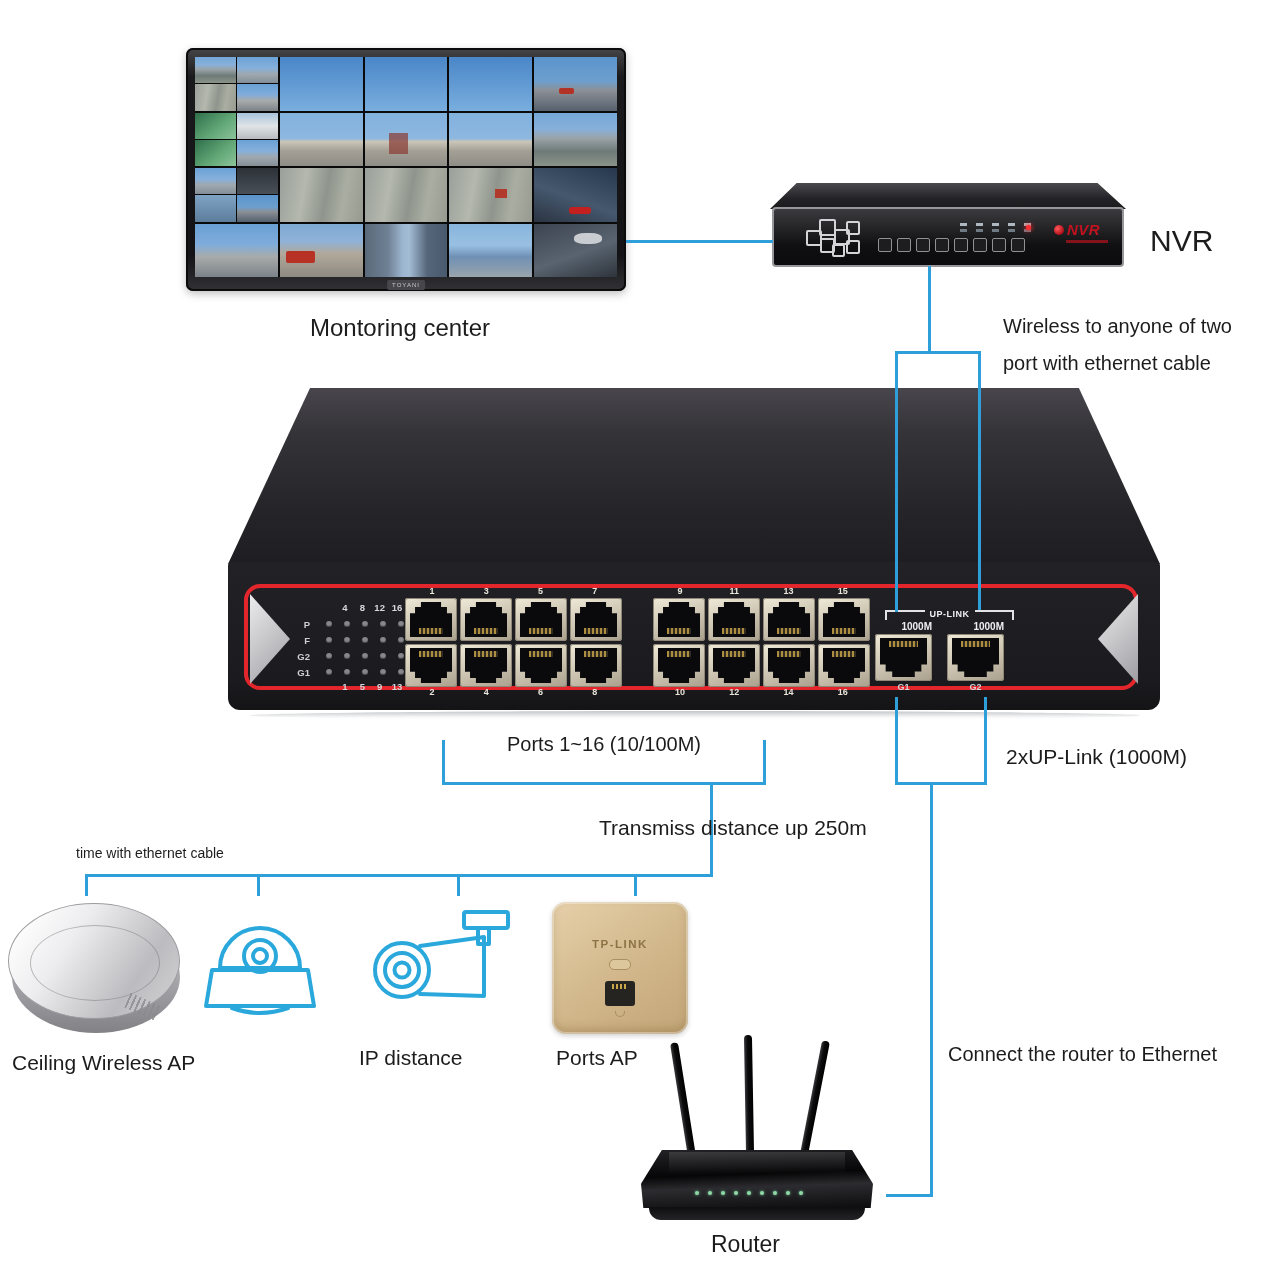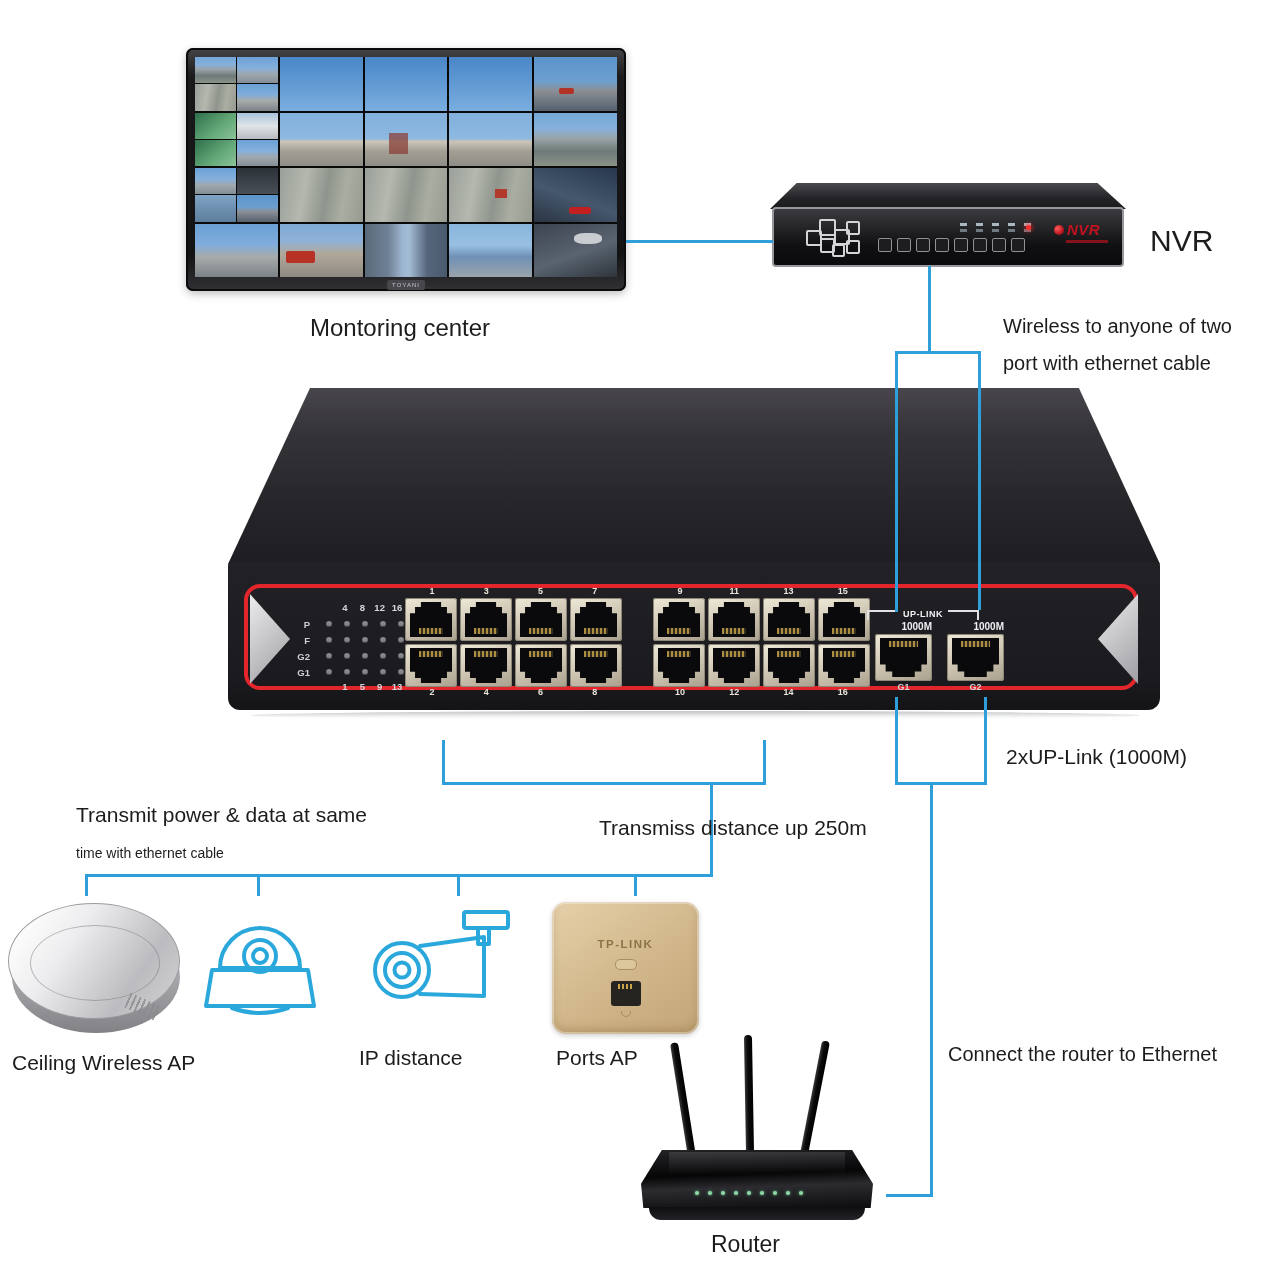--- a/index.html
+++ b/index.html
@@ -95,21 +95,21 @@
     background:linear-gradient(160deg,#efe9d8,#c7bfab 60%,#a89f8c);
     box-shadow:inset 0 0 0 1px #8f8878;}
   .rj45 .slot{position:absolute;left:5px;right:5px;top:4px;bottom:4px;background:#0a0a0c;
     clip-path:polygon(0 100%,0 32%,12% 32%,12% 14%,26% 14%,26% 0,74% 0,74% 14%,88% 14%,88% 32%,100% 32%,100% 100%);}
   .rj45.down .slot{transform:scaleY(-1);}
   .rj45 .pins{position:absolute;left:14px;right:14px;height:6px;opacity:.85;
     background:repeating-linear-gradient(90deg,#c9a54a 0 2px,#3a3222 2px 4px);}
   .rj45.up .pins{bottom:7px;}
   .rj45.down .pins{top:7px;}
   .uplink-port{width:57px;height:47px;position:absolute;}
-  .upbracket{position:absolute;left:639px;top:48px;width:112px;height:10px;
+  .upbracket{position:absolute;left:657px;top:48px;width:129px;height:10px;
     border-top:2px solid #e2e2e6;text-align:center;}
   .upbracket:before,.upbracket:after{content:"";position:absolute;top:-2px;width:2px;height:10px;background:#e2e2e6;}
   .upbracket:before{left:0;} .upbracket:after{right:0;}
   .upbracket span{position:relative;top:-9px;background:#1f1f23;padding:0 5px;
     font-size:9px;font-weight:bold;letter-spacing:.5px;color:#f0f0f4;}
   .upspeed{position:absolute;width:57px;text-align:right;font-size:10px;font-weight:bold;color:#eeeef2;top:59px;}
   .upname{position:absolute;width:57px;text-align:center;font-size:9px;font-weight:bold;color:#d6d6da;top:120px;}
 
   
   .puck{position:absolute;left:8px;top:895px;width:176px;height:144px;}
@@ -117,21 +117,21 @@
     background:linear-gradient(180deg,#d9d9db,#a4a4a8 55%,#828286);}
   .puck-top{position:absolute;left:0;top:8px;width:172px;height:116px;border-radius:50%;
     background:linear-gradient(125deg,#ffffff 8%,#ededef 35%,#bcbcc0 72%,#d4d4d6);
     border:1px solid #9c9ca0;box-sizing:border-box;}
   .puck-inner{position:absolute;left:22px;top:30px;width:128px;height:74px;border-radius:50%;
     border:1px solid rgba(110,110,116,.45);}
   .puck-ridge{position:absolute;left:118px;top:104px;width:34px;height:16px;transform:rotate(24deg);
     background:repeating-linear-gradient(90deg,#8b8b8f 0 2px,transparent 2px 5px);opacity:.8;}
   .cam-icon{position:absolute;}
   .cam-icon *{stroke:var(--icon_blue,#2aa8dc);stroke-width:4;fill:none;stroke-linejoin:round;stroke-linecap:round;}
-  .panel-ap{position:absolute;left:552px;top:902px;width:147px;height:132px;border-radius:14px;
+  .panel-ap{position:absolute;left:552px;top:902px;width:136px;height:132px;border-radius:14px;
     background:linear-gradient(145deg,#e6d0aa,#d2b88c 50%,#c3a678);
     box-shadow:inset 0 0 0 2px rgba(255,255,255,.35), inset 0 -5px 10px rgba(120,90,40,.3), 0 2px 5px rgba(0,0,0,.18);}
   .pa-brand{text-align:center;margin-top:36px;font-weight:bold;font-size:11.5px;letter-spacing:1.5px;color:#8d7244;}
   .pa-btn{width:20px;height:9px;border:1.5px solid #a98f62;border-radius:5px;margin:9px auto 0;background:#dcc69c;}
   .pa-port{width:30px;height:25px;background:#262420;border-radius:3px;margin:11px auto 0;position:relative;}
   .pa-port:after{content:"";position:absolute;left:7px;right:7px;top:3px;height:5px;
     background:repeating-linear-gradient(90deg,#c9a54a 0 2px,transparent 2px 4px);}
   .pa-mark{width:8px;height:5px;border:1.5px solid #a98f62;border-top:none;border-radius:0 0 6px 6px;margin:5px auto 0;}
   .router{position:absolute;left:633px;top:1032px;width:250px;height:195px;}
   .ant{position:absolute;width:8px;background:linear-gradient(90deg,#3a3a3e,#0c0c0d 40%,#000);
@@ -433,22 +433,22 @@
   <i class="cl" style="left:442px;top:740px;width:3px;height:45px;"></i>
   <i class="cl" style="left:442px;top:782px;width:324px;height:3px;"></i>
   <i class="cl" style="left:763px;top:740px;width:3px;height:45px;"></i>
   <i class="cl" style="left:710px;top:782px;width:3px;height:95px;"></i>
   <i class="cl" style="left:85px;top:874px;width:628px;height:3px;"></i>
   <i class="cl" style="left:85px;top:874px;width:3px;height:22px;"></i>
   <i class="cl" style="left:257px;top:874px;width:3px;height:22px;"></i>
   <i class="cl" style="left:457px;top:874px;width:3px;height:22px;"></i>
   <i class="cl" style="left:634px;top:874px;width:3px;height:22px;"></i>
 
+  <div class="lbl" style="left:442px;top:733px;width:324px;text-align:center;font-size:20px;">Ports 1~16 (10/100M)</div>
   <div class="lbl" style="left:1006px;top:745px;font-size:21px;">2xUP-Link (1000M)</div>
-  <div class="lbl" style="left:76px;top:803px;font-size:21px;">Transmit power &amp; data at same</div>
   <div class="lbl" style="left:76px;top:845px;font-size:14px;">time with ethernet cable</div>
   <div class="lbl" style="left:599px;top:816px;font-size:21px;">Transmiss distance up 250m</div>
   <div class="lbl" style="left:948px;top:1043px;font-size:20px;">Connect the router to Ethernet</div>
 
   <div class="puck">
     <div class="puck-side"></div>
       <div class="puck-top"></div>
     <div class="puck-inner"></div>
       <div class="puck-ridge"></div>
   </div>

